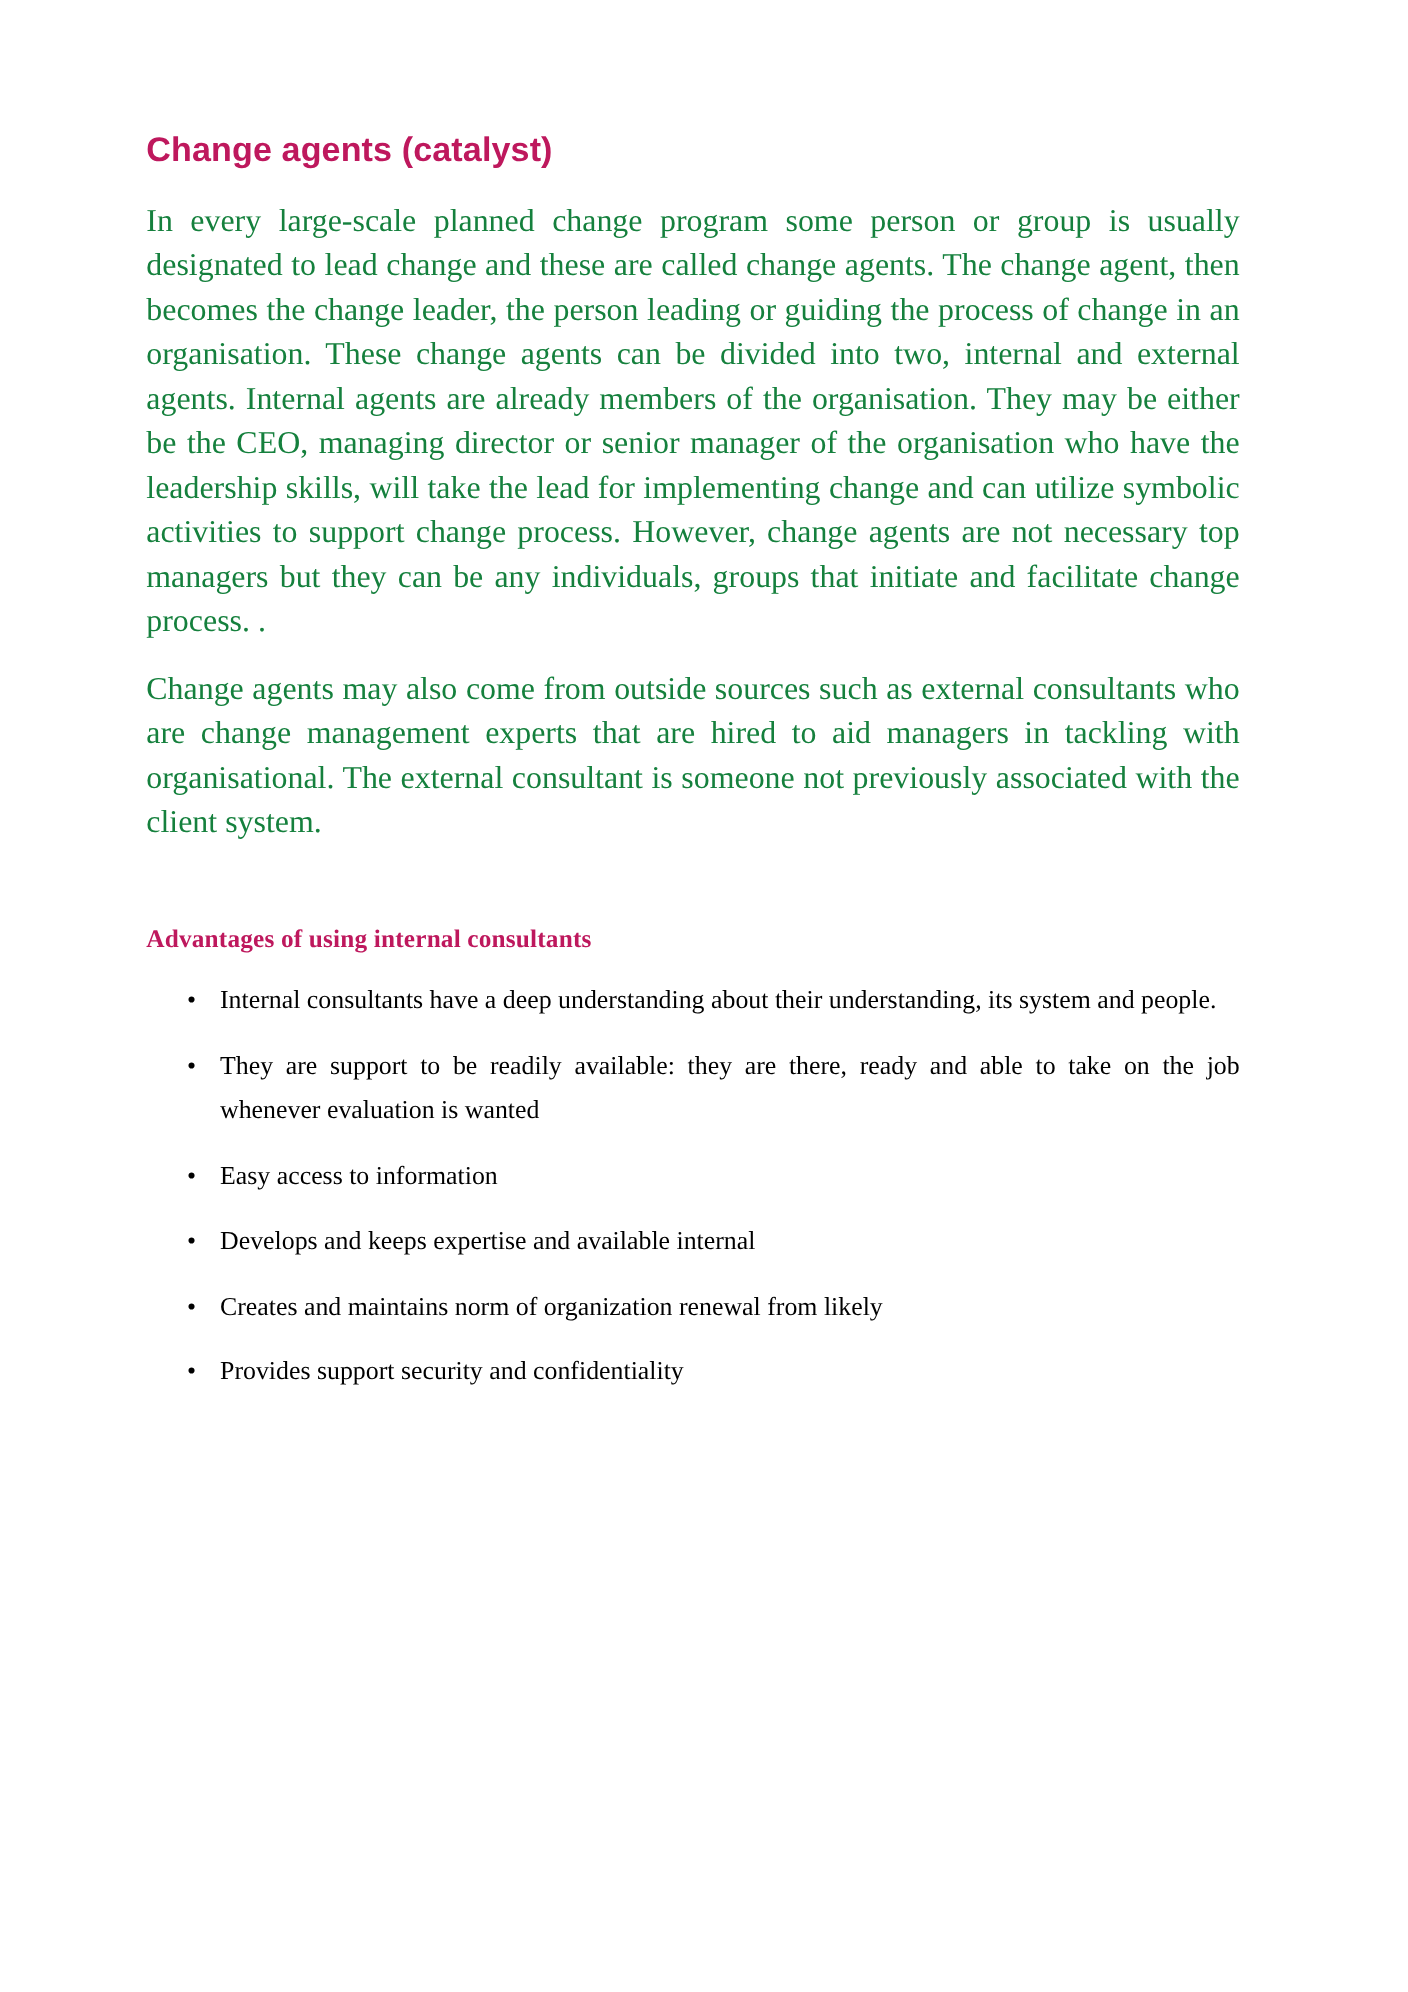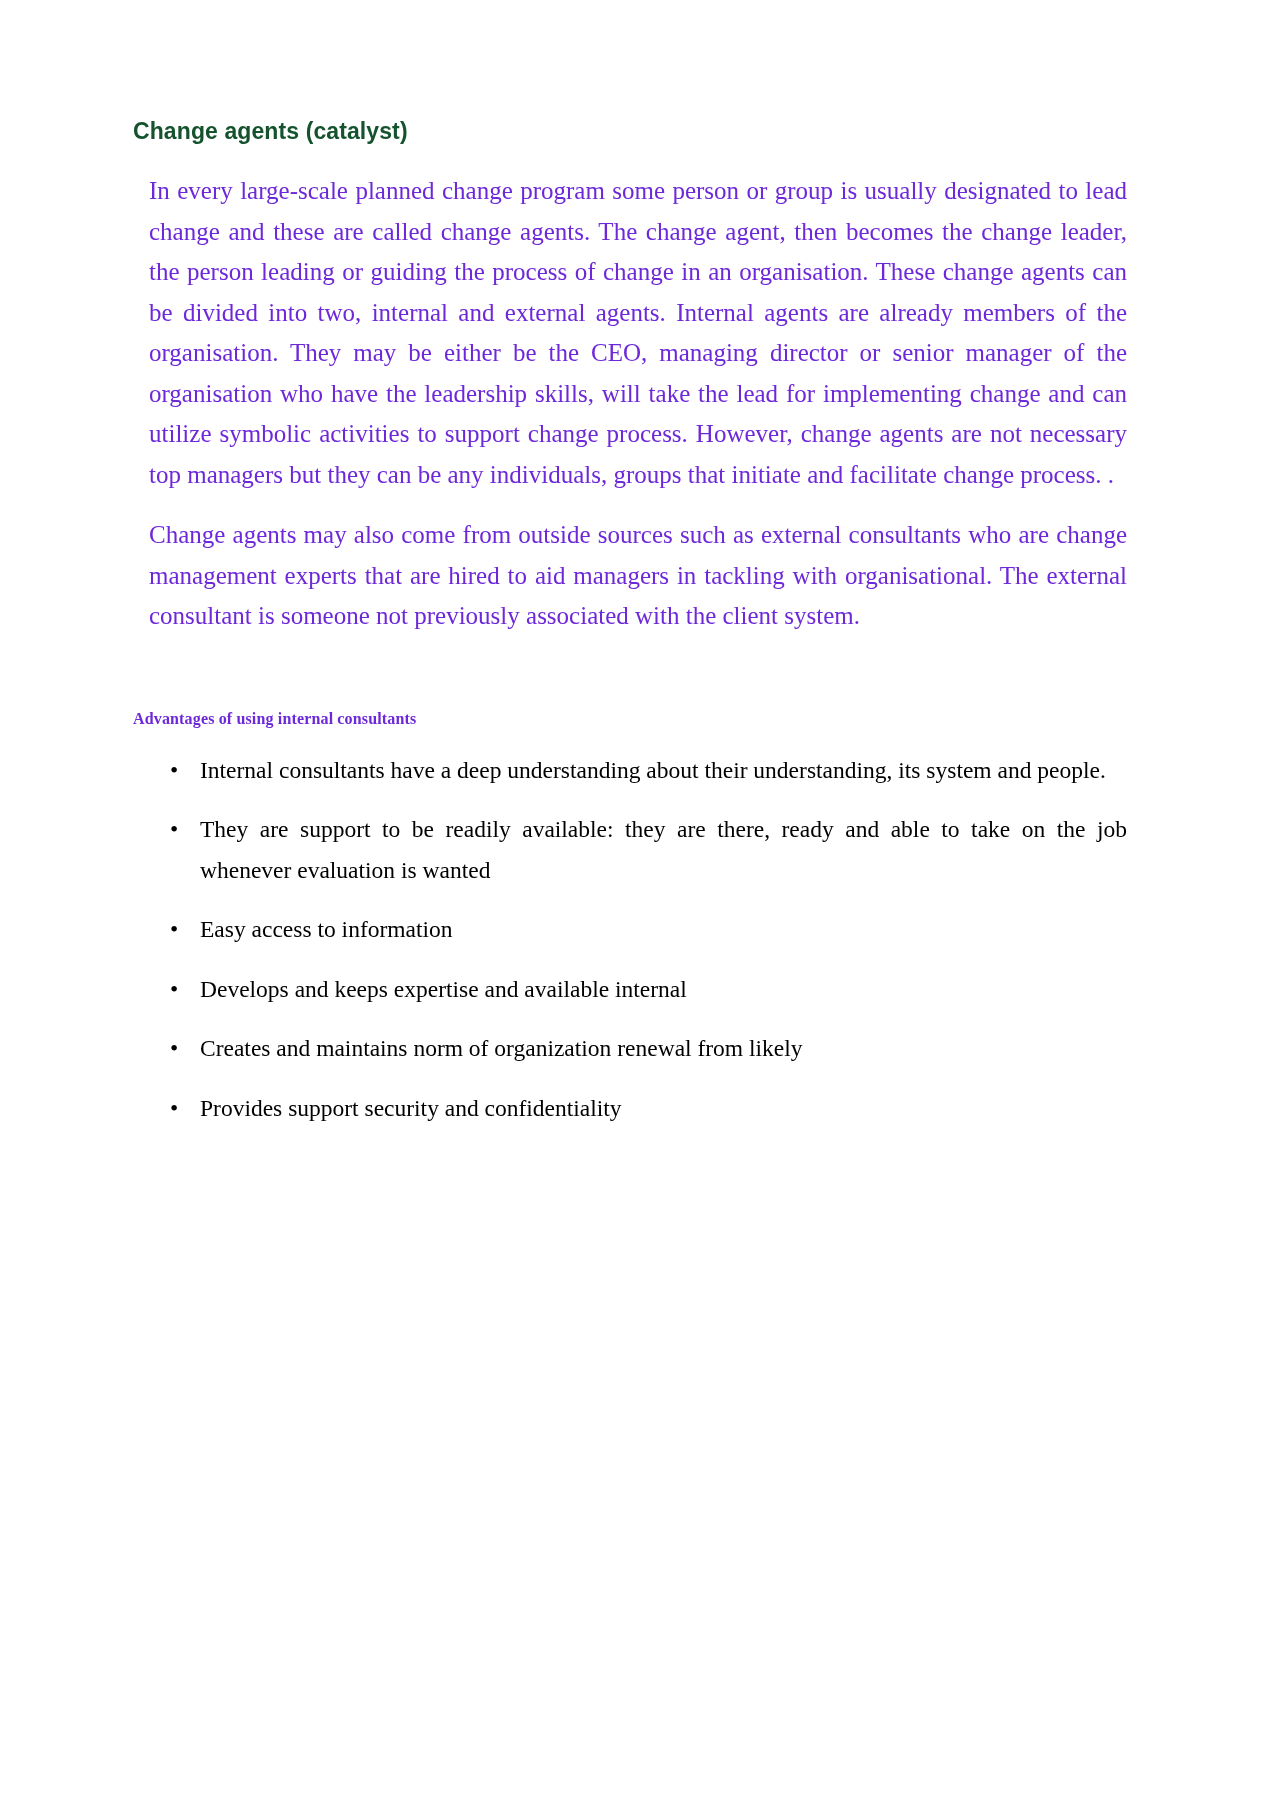--- a/index.html
+++ b/index.html
@@ -30,45 +30,45 @@
     position: absolute;
     left: 133px;
     top: 118px;
     width: 994px;
   }
 
   
   .doc-heading {
     font-family: "Liberation Sans", "DejaVu Sans", sans-serif;
     font-weight: bold;
-    font-size: 23px;
+    font-size: 31px;
     line-height: 1.18;
     letter-spacing: 0.1px;
     margin: 0 0 26px 0;
-    color: #14532d;
+    color: #be185d;
   }
 
   .sub-heading {
     font-family: "Liberation Serif", "DejaVu Serif", serif;
     font-weight: bold;
-    font-size: 16px;
+    font-size: 23px;
     line-height: 1.2;
     margin: 0;
-    color: #6d28d9;
+    color: #be185d;
     letter-spacing: 0.15px;
   }
 
   
   .para {
-    font-size: 25px;
+    font-size: 29px;
     line-height: 40.5px;
     text-align: justify;
     text-justify: inter-word;
-    margin: 0 0 20px 16px;
-    color: #6d28d9;
+    margin: 0 0 20px 0;
+    color: #15803d;
     hyphens: none;
   }
   .para:last-of-type { margin-bottom: 0; }
 
   
   .gap-after-p2 { height: 72px; }
   .gap-after-subheading { height: 22px; }
 
   
   .bullet-list {

